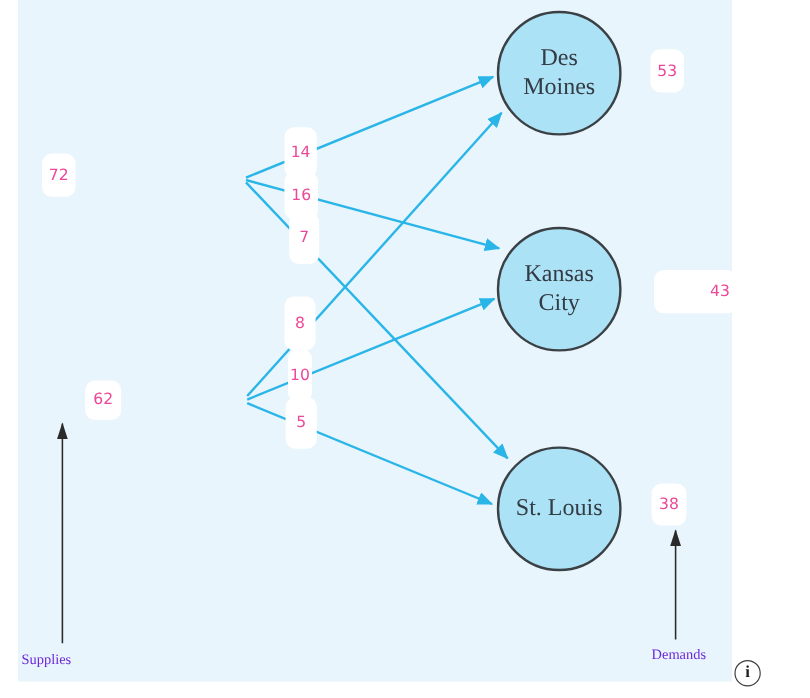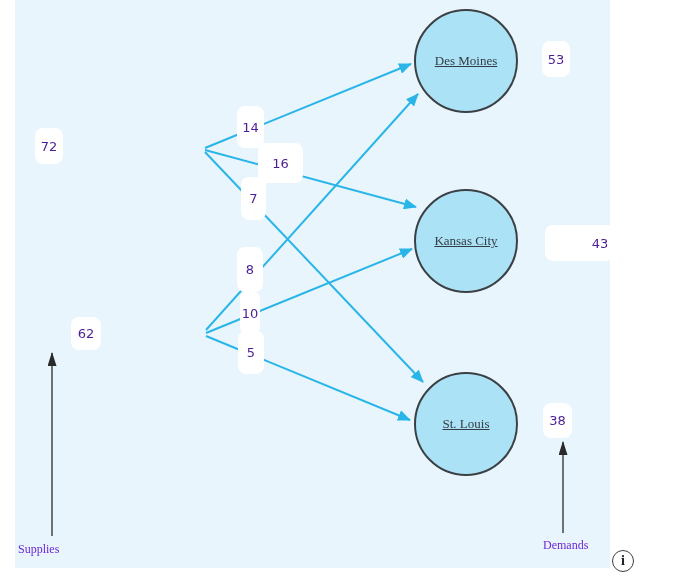--- a/index.html
+++ b/index.html
@@ -11,40 +11,40 @@
   .stage{position:absolute;left:0;top:0;width:675px;height:582px;overflow:hidden;}
   .panel{
     position:absolute;left:15px;top:0;width:595px;height:568px;
     background:#e8f5fc;
   }
   svg.edges{position:absolute;left:0;top:0;width:675px;height:582px;}
   .node{
     position:absolute;border-radius:50%;
     background:#ace2f5;border:2px solid #3b4045;
     display:flex;align-items:center;justify-content:center;
-    text-align:center;color:#333b44;font-size:13px;line-height:1.18;
-    box-sizing:border-box;padding:0 10px;text-decoration:underline;
+    text-align:center;color:#333b44;font-size:20px;line-height:1.18;
+    box-sizing:border-box;padding:0 10px;
   }
   .node-jefferson{left:98px;top:96px;width:106px;height:106px;}
   .node-omaha{left:100px;top:282px;width:104px;height:104px;}
   .node-desmoines{left:414px;top:9px;width:104px;height:104px;padding:0 4px;}
   .node-kansas{left:414px;top:189px;width:104px;height:104px;}
   .node-stlouis{left:414px;top:372px;width:104px;height:104px;}
   .vbox{
     position:absolute;background:#ffffff;border-radius:8px;
     display:flex;align-items:center;justify-content:center;
-    font-family:"DejaVu Sans", sans-serif;font-size:13px;color:#4c1d95;
+    font-family:"DejaVu Sans", sans-serif;font-size:13px;color:#ec4899;
   }
   .b72{left:35px;top:128px;width:28px;height:36px;}
   .b62{left:35px;top:317px;width:30px;height:33px;margin-left:36px;}
   .b53{left:542px;top:41px;width:28px;height:36px;}
   .b43{left:545px;top:225px;width:28px;height:36px;padding-left:41px;}
   .b38{left:543px;top:403px;width:29px;height:35px;}
   .b14{left:237px;top:106px;width:27px;height:42px;}
-  .b16{left:258px;top:143px;width:45px;height:40px;}
+  .b16{left:237px;top:143px;width:28px;height:40px;}
   .b7 {left:241px;top:177px;width:25px;height:43px;}
   .b8 {left:237px;top:247px;width:26px;height:45px;}
   .b10{left:240px;top:291px;width:20px;height:44px;}
   .b5 {left:238px;top:331px;width:26px;height:43px;}
   .axis-label{
     position:absolute;font-size:12px;color:#6d28d9;
   }
   .supplies-label{left:18px;top:542px;}
   .demands-label{left:527px;top:538px;margin-left:16px;}
   .info-icon{

